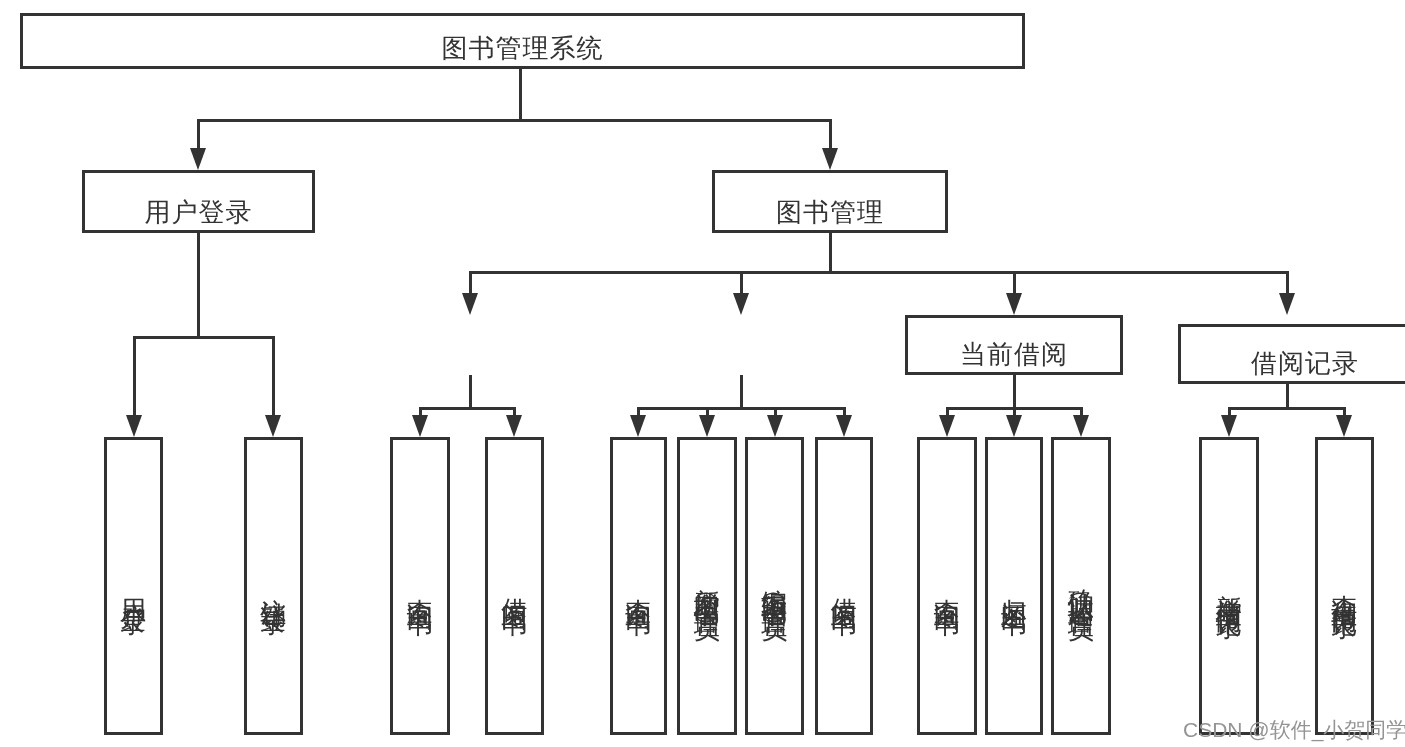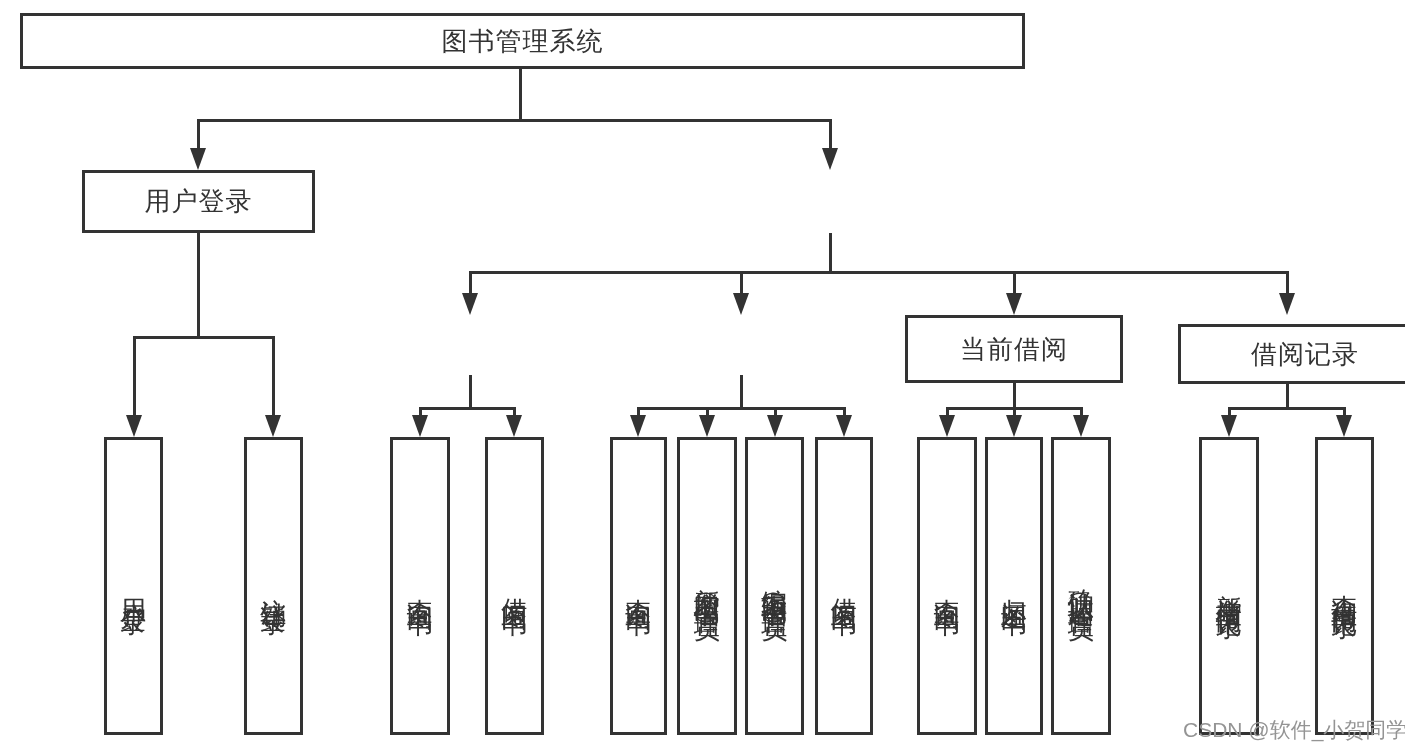--- a/index.html
+++ b/index.html
@@ -17,21 +17,21 @@
     overflow:hidden;
   }
   .box{
     position:absolute;
     background:var(--fill);
     border:3px solid var(--line);
     box-sizing:border-box;
     display:flex;align-items:center;justify-content:center;
     color:#333333;
   }
-  .hbox{font-size:26px;letter-spacing:1px;white-space:nowrap;}
+  .hbox{font-size:26px;letter-spacing:1px;white-space:nowrap;align-items:flex-end;}
   .vbox{border-width:3px;}
   .vbox .vtext{
     writing-mode:vertical-rl;
     text-orientation:mixed;
     font-size:26px;
     letter-spacing:4px;
     line-height:1.1;
     white-space:nowrap;
   }
   .vline{position:absolute;width:3px;background:var(--line);}
@@ -116,22 +116,25 @@
   <div class="vline" style="left:1342.5px;top:408px;height:8px"></div>
   <div class="arrow" style="left:1336px;top:415px"></div>
 
   <div class="box hbox" style="left:20px;top:13px;width:1005px;height:56px">
     <span>图书管理系统</span>
   </div>
 
   <div class="box hbox" style="left:82px;top:170px;width:233px;height:63px">
     <span>用户登录</span>
   </div>
+  <div class="box hbox" style="left:712px;top:170px;width:236px;height:63px">
+    <span>图书管理</span>
+  </div>
 
-  <div class="box hbox" style="left:905px;top:315px;width:218px;height:68px">
+  <div class="box hbox" style="left:905px;top:315px;width:218px;height:60px">
     <span>当前借阅</span>
   </div>
   <div class="box hbox" style="left:1178px;top:324px;width:254px;height:60px">
     <span>借阅记录</span>
   </div>
 
   <div class="box vbox" style="left:104px;top:437px;width:59px;height:298px">
     <span class="vtext">用户登录</span>
   </div>
   <div class="box vbox" style="left:244px;top:437px;width:59px;height:298px">

